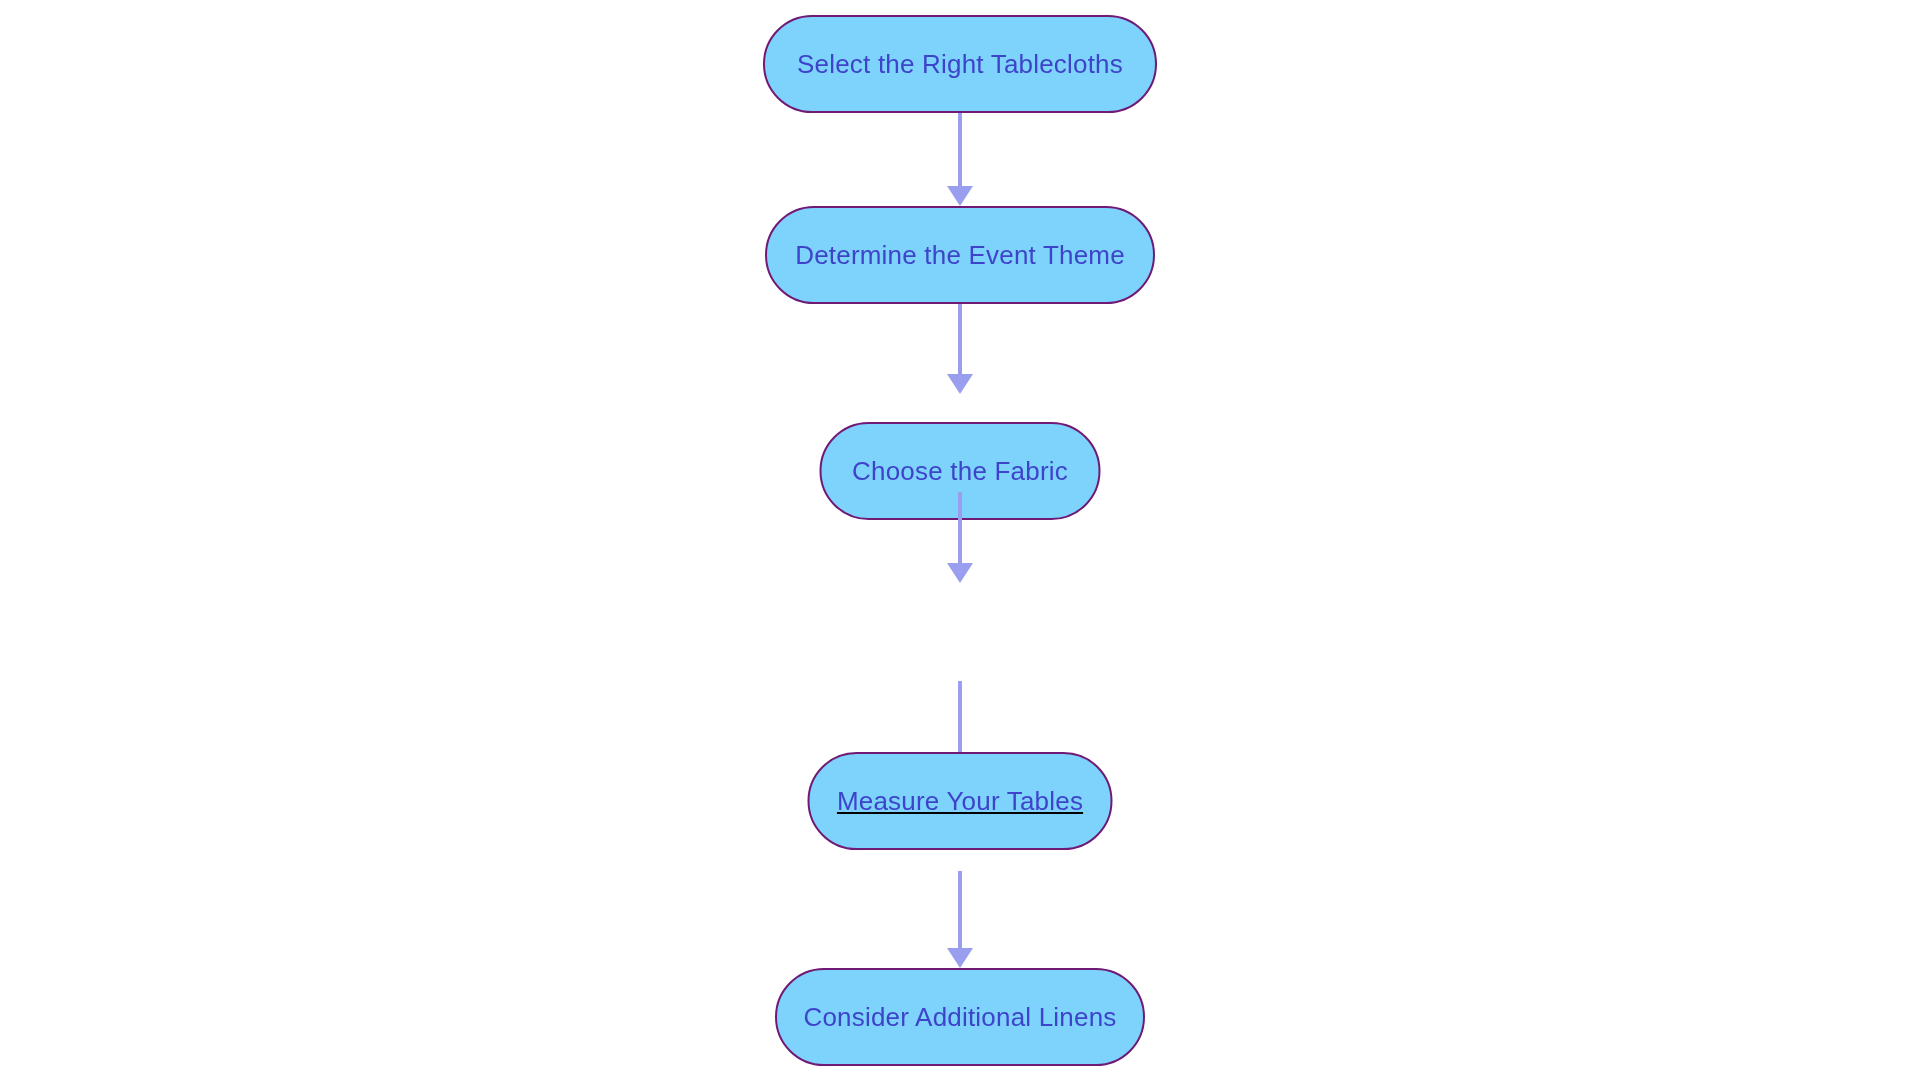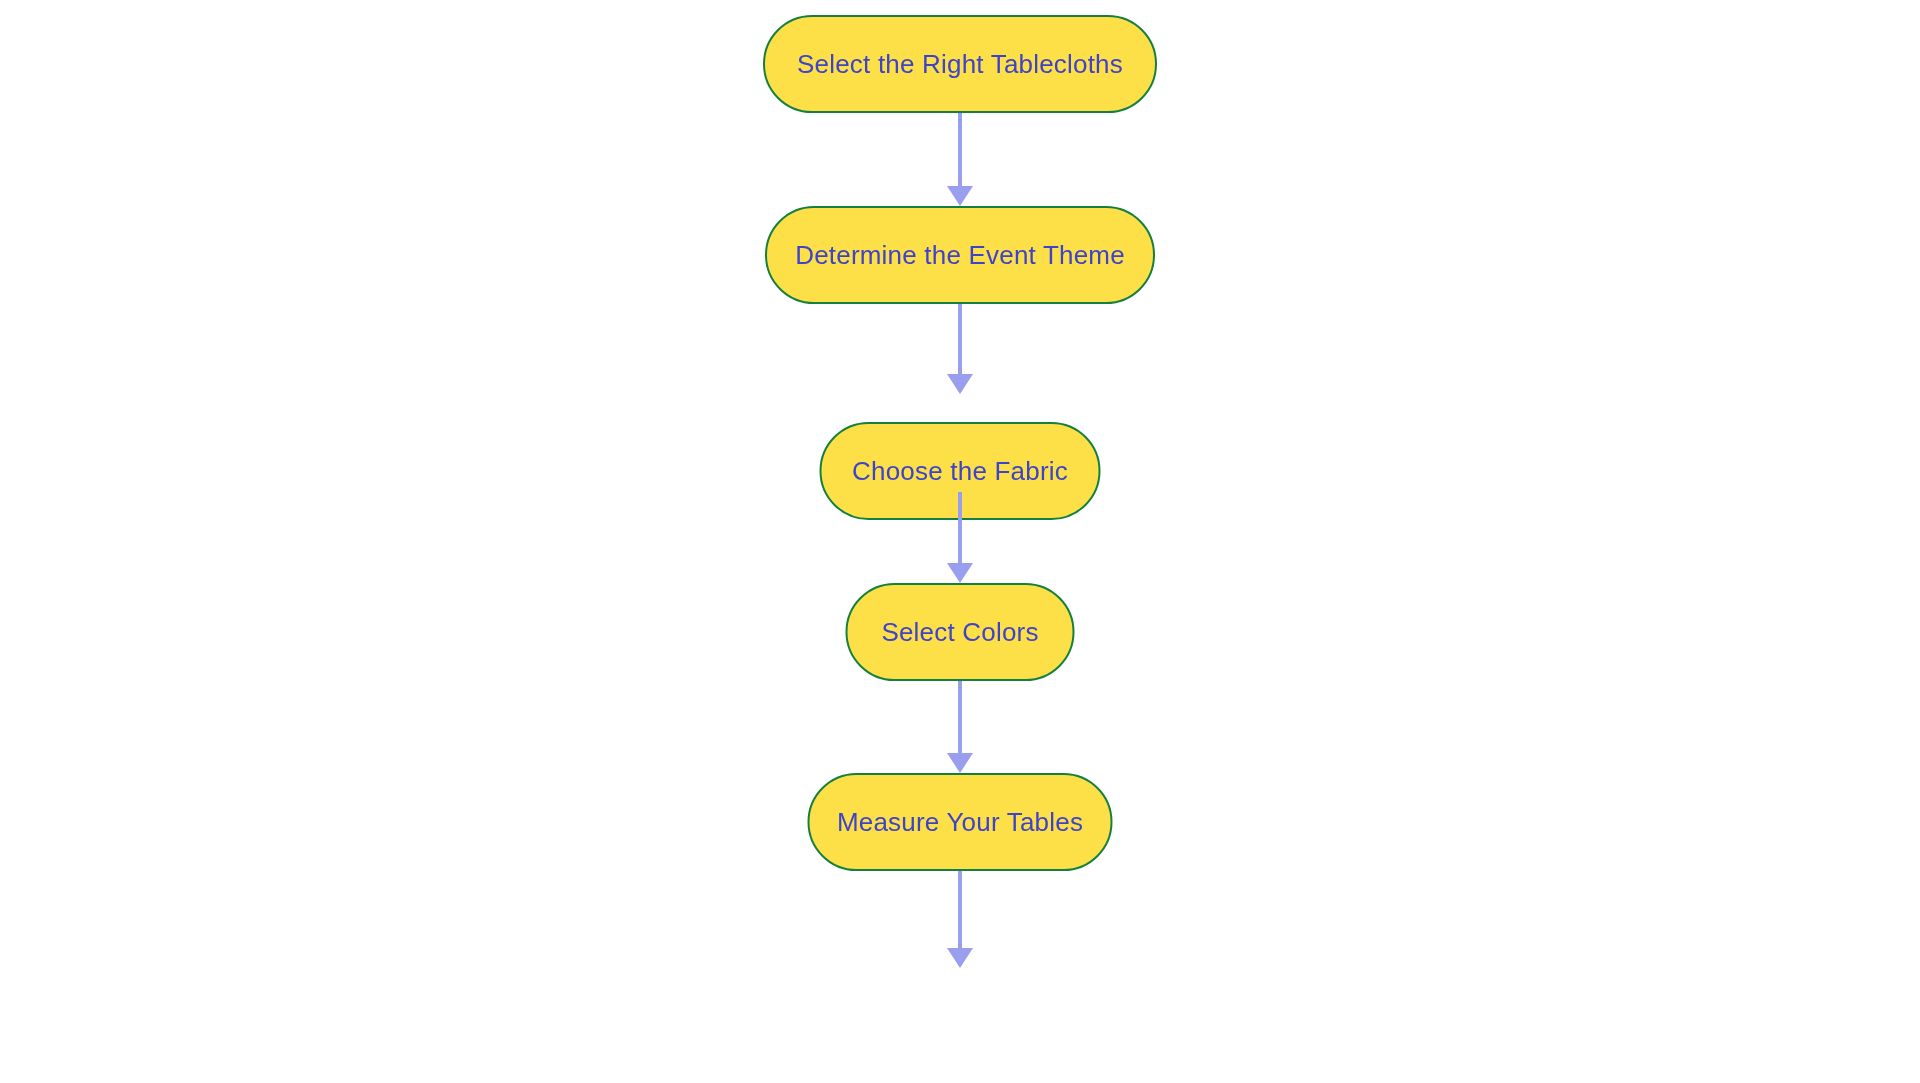--- a/index.html
+++ b/index.html
@@ -13,22 +13,22 @@
     width: 1920px;
     height: 1083px;
     background: #ffffff;
     overflow: hidden;
   }
   .node {
     position: absolute;
     left: 50%;
     transform: translateX(-50%);
     height: 98px;
-    background: #fde047;
-    border: 2px solid #15803d;
+    background: #7dd3fc;
+    border: 2px solid #701a75;
     border-radius: 49px;
     box-sizing: border-box;
     display: flex;
     align-items: center;
     justify-content: center;
   }
   .node-label {
     color: #3e44c9;
     font-size: 26px;
     font-weight: 400;
@@ -88,32 +88,32 @@
 
   <div class="node" style="top:394px; width:281px;margin-top:28px;">
     <span class="node-label">Choose the Fabric</span>
   </div>
 
   <div class="arrow" style="top:492px; height:91px;">
     <div class="arrow-line"></div>
     <div class="arrow-head"></div>
   </div>
 
-  <div class="node" style="top:583px; width:229px;">
-    <span class="node-label">Select Colors</span>
-  </div>
 
   <div class="arrow" style="top:681px; height:92px;">
     <div class="arrow-line"></div>
     <div class="arrow-head"></div>
   </div>
 
-  <div class="node" style="top:773px; width:305px;">
+  <div class="node" style="top:752px; width:305px;text-decoration:underline;">
     <span class="node-label">Measure Your Tables</span>
   </div>
 
   <div class="arrow" style="top:871px; height:97px;">
     <div class="arrow-line"></div>
     <div class="arrow-head"></div>
   </div>
 
+  <div class="node" style="top:968px; width:370px;">
+    <span class="node-label">Consider Additional Linens</span>
+  </div>
 
 </div>
 
 </body></html>

